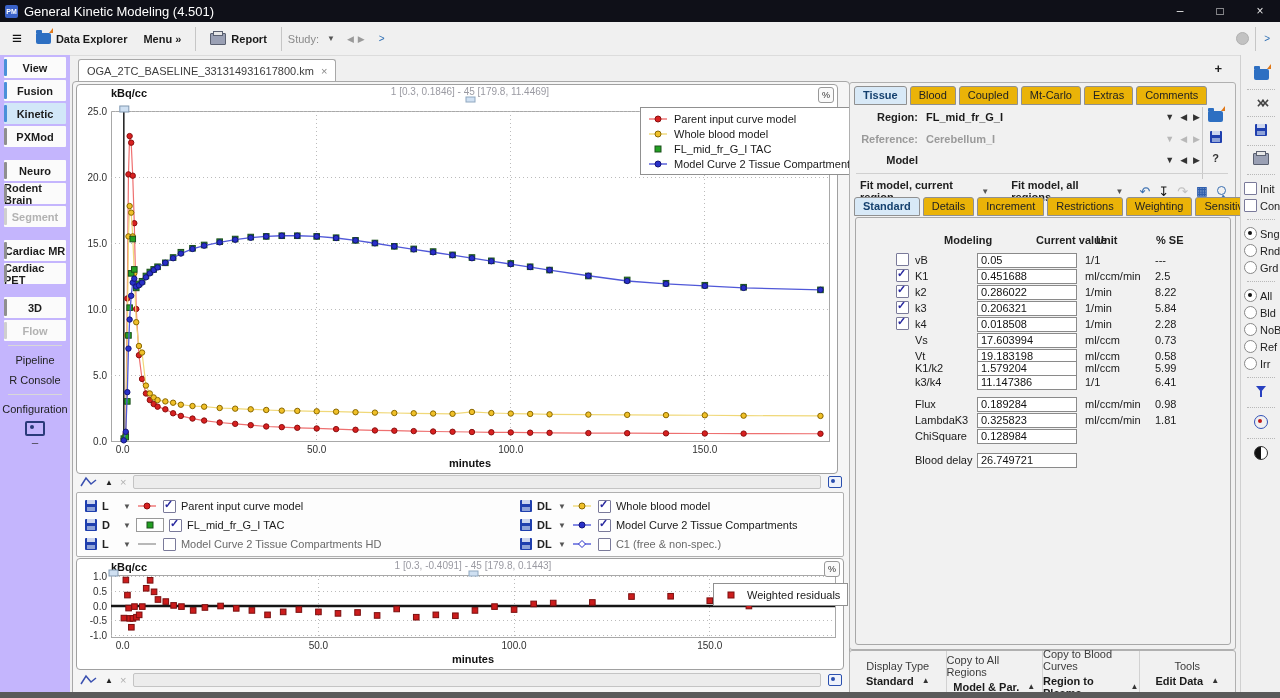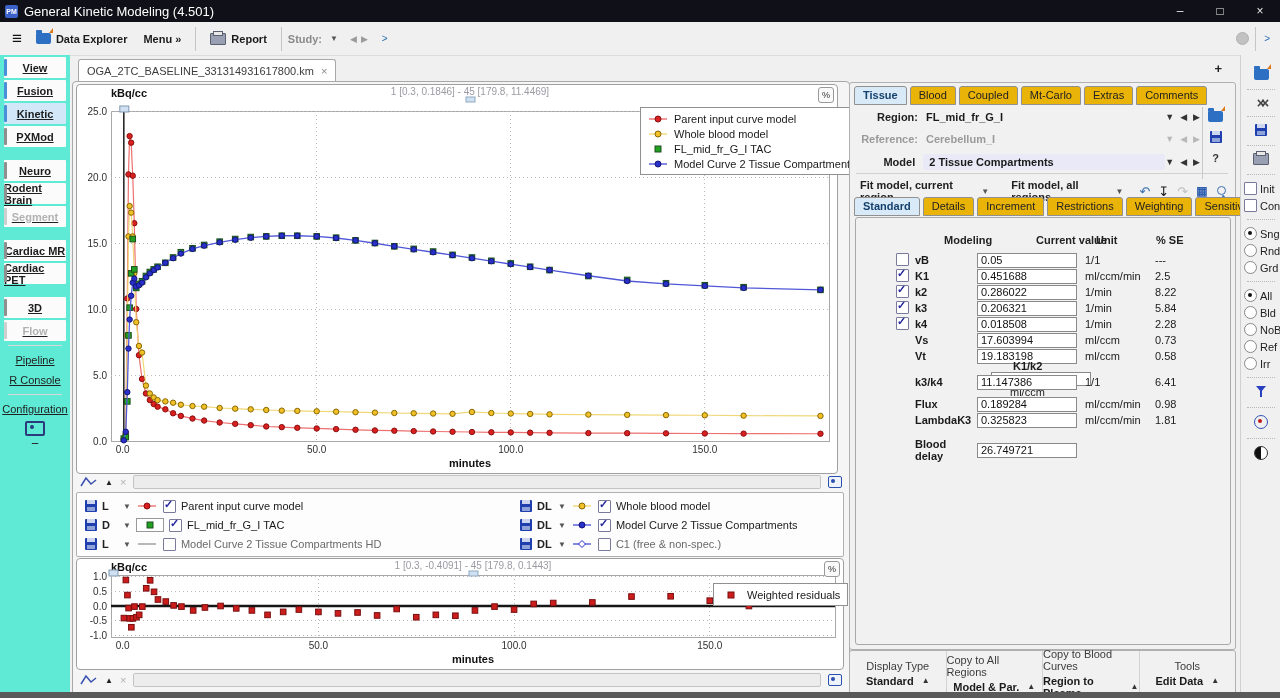--- a/index.html
+++ b/index.html
@@ -14,21 +14,21 @@
   #win-btns{margin-left:auto;display:flex;}
   .win-btn{width:40px;height:22px;display:flex;align-items:center;justify-content:center;color:#e8e8e8;font-size:12px;cursor:default;}
 
   
   #toolbar{left:0;top:22px;width:1280px;height:33px;background:#f0f0f0;border-bottom:1px solid #dcdcdc;display:flex;align-items:center;}
   .tb-item{display:flex;align-items:center;gap:5px;font-weight:bold;color:#1a1a1a;padding:0 8px;}
   .vsep{width:1px;height:24px;background:#c6c6c6;margin:0 6px;}
   #hamburger{font-size:17px;font-weight:bold;margin-left:12px;margin-right:6px;color:#111;}
   .nav-arrow{color:#9a9a9a;font-size:9px;padding:0 2px;}
   .nav-arrow.blue{color:#2f6fb4;font-size:10px;}
-  .gray-label{color:#8a8a8a;font-weight:bold;}
+  .gray-label{color:#8a8a8a;font-weight:normal;}
   .drop-arrow{font-size:8px;color:#555;}
   #tb-right{margin-left:auto;display:flex;align-items:center;margin-right:8px;}
   #record-dot{width:11px;height:11px;border-radius:50%;background:#c2c2c2;border:1px solid #b0b0b0;}
 
   
   .icon-folder{position:relative;width:15px;height:11px;background:#2d6fc2;border-radius:1px 2px 2px 2px;}
   .icon-folder::before{content:"";position:absolute;left:0;top:-3px;width:6px;height:3px;background:#2d6fc2;border-radius:1px 1px 0 0;}
   .icon-folder.open::after{content:"";position:absolute;right:-2px;top:-5px;border-left:4px solid transparent;border-bottom:5px solid #e07818;}
   .icon-printer{position:relative;width:14px;height:10px;background:#9aa0b4;border-radius:1px;border:1px solid #5a6070;}
   .icon-printer::before{content:"";position:absolute;left:2px;top:-3px;width:8px;height:3px;background:#e8e8e8;border:1px solid #5a6070;}
@@ -40,21 +40,21 @@
   .icon-magnifier::after{content:"";position:absolute;right:0;bottom:0;width:4px;height:1.5px;background:#3a6fb0;transform:rotate(45deg);}
   .icon-funnel{position:relative;width:13px;height:13px;}
   .icon-funnel::before{content:"";position:absolute;left:1px;top:1px;border-left:5px solid transparent;border-right:5px solid transparent;border-top:6px solid #2840c0;}
   .icon-funnel::after{content:"";position:absolute;left:5px;top:6px;width:2px;height:6px;background:#2840c0;}
   .icon-target{position:relative;width:12px;height:12px;border:1.5px solid #3050b8;border-radius:50%;}
   .icon-target::after{content:"";position:absolute;left:3px;top:3px;width:4px;height:4px;border-radius:50%;background:#c01818;}
   .icon-contrast{width:12px;height:12px;border:1px solid #333;border-radius:50%;background:linear-gradient(90deg,#111 50%,#fff 50%);}
   .icon-calc{color:#2f5fae;font-size:12px;line-height:10px;}
 
   
-  #sidebar{left:0;top:55px;width:70px;height:643px;background:#5eead4;text-decoration:underline;}
+  #sidebar{left:0;top:55px;width:70px;height:643px;background:#c4b5fd;}
   .side-btn{position:relative;width:62px;height:21px;margin:2px 4px;background:#fbfbfb;display:flex;align-items:center;justify-content:center;font-weight:bold;font-size:11px;color:#1c1c1c;border-radius:1px;}
   .side-btn .bar{position:absolute;left:0;top:2px;bottom:2px;width:3px;border-radius:1px;}
   .side-btn.acc-blue .bar{background:#4a90d9;}
   .side-btn.acc-gray .bar{background:#8f8f8f;}
   .side-btn.disabled{color:#b2b2b2;}
   .side-btn.disabled .bar{background:#cfcfcf;}
   .side-btn.selected{background:#d2e7f8;}
   .side-plain{width:70px;text-align:center;padding:4px 0;color:#222;}
   .side-gap{height:9px;}
   .side-hr{height:1px;background:#d8d8d8;margin:4px 8px;}
@@ -109,21 +109,21 @@
   .arrow-cluster{display:flex;align-items:center;gap:6px;margin-left:auto;}
   .arrow-cluster span{font-size:9px;color:#333;}
   .arrow-cluster.gray span{color:#b8b8b8;}
   #rp-vline{position:absolute;left:352px;top:24px;width:1px;height:72px;background:#c8c8c8;}
   .rp-sideicons{position:absolute;left:358px;display:flex;flex-direction:column;align-items:center;gap:9px;}
   #fit-row{position:absolute;left:10px;top:96px;width:366px;display:flex;align-items:center;gap:8px;font-weight:bold;}
   #params-panel{position:absolute;left:5px;top:134px;width:374px;height:426px;background:#f1f1f1;border:1px solid #a8a8a8;border-radius:3px;}
   .ptable-header{position:absolute;font-weight:bold;color:#222;}
   .prow{position:absolute;left:0;width:370px;height:16px;display:flex;align-items:center;}
   .prow .pcb{margin-left:40px;width:13px;}
-  .prow .pname{margin-left:6px;width:62px;color:#1a1a1a;font-weight:bold;}
+  .prow .pname{margin-left:6px;width:62px;color:#1a1a1a;}
   .pbox{width:92px;height:13px;border:1px solid #8a8a8a;background:#fff;font-family:"Liberation Sans",sans-serif;font-size:11px;padding:0 3px;color:#111;}
   .punit{margin-left:8px;width:70px;}
   .pse{width:34px;}
 
   
   #right-bottom{left:849px;top:650px;width:385px;height:44px;background:#f1f1f1;border:1px solid #b0b0b0;border-radius:3px;display:flex;}
   .rb-group{flex:1;display:flex;flex-direction:column;align-items:center;justify-content:center;gap:3px;border-right:1px solid #d2d2d2;}
   .rb-group:last-child{border-right:none;}
   .rb-title{color:#3c3c3c;}
   .rb-value{font-weight:bold;color:#1a1a1a;display:flex;align-items:center;gap:8px;}
@@ -694,21 +694,20 @@
       <span class="rp-label gray">Reference:</span>
       <span class="rp-value gray">Cerebellum_I</span>
       <span class="arrow-cluster gray">
         <span>▼</span>
         <span>◀</span>
         <span>▶</span>
       </span>
     </div>
     <div class="rp-row" style="left:10px;top:71px;width:340px;">
       <span class="rp-label">Model</span>
-      <span class="rp-value model">2 Tissue Compartments</span>
       <span class="arrow-cluster">
         <span>▼</span>
         <span>◀</span>
         <span>▶</span>
       </span>
     </div>
     <div id="rp-vline"></div>
     <div class="rp-sideicons" style="top:28px;">
       <span class="icon-folder open"></span>
       <span class="icon-disk"></span>
@@ -783,21 +782,21 @@
           <span class="punit">ml/ccm</span>
           <span class="pse">0.73</span>
         </div>
         <div class="prow" style="top: 130px;">
           <span class="pcb"></span>
           <span class="pname">Vt</span>
           <input class="pbox" value="19.183198" style="">
           <span class="punit">ml/ccm</span>
           <span class="pse">0.58</span>
         </div>
-        <div class="prow" style="top: 142px; flex-direction: column;">
+        <div class="prow" style="top: 142px;">
           <span class="pcb"></span>
           <span class="pname">K1/k2</span>
           <input class="pbox" value="1.579204" style="">
           <span class="punit">ml/ccm</span>
           <span class="pse">5.99</span>
         </div>
         <div class="prow" style="top: 156px;">
           <span class="pcb"></span>
           <span class="pname">k3/k4</span>
           <input class="pbox" value="11.147386" style="">
@@ -811,21 +810,28 @@
           <span class="punit">ml/ccm/min</span>
           <span class="pse">0.98</span>
         </div>
         <div class="prow" style="top: 194px;">
           <span class="pcb"></span>
           <span class="pname">LambdaK3</span>
           <input class="pbox" value="0.325823" style="">
           <span class="punit">ml/ccm/min</span>
           <span class="pse">1.81</span>
         </div>
-        <div class="prow" style="top: 224px;">
+        <div class="prow" style="top: 210px;">
+          <span class="pcb"></span>
+          <span class="pname">ChiSquare</span>
+          <input class="pbox" value="0.128984" style="">
+          <span class="punit"></span>
+          <span class="pse"></span>
+        </div>
+        <div class="prow" style="top: 234px;">
           <span class="pcb"></span>
           <span class="pname">Blood delay</span>
           <input class="pbox" value="26.749721" style="">
           <span class="punit"></span>
           <span class="pse"></span>
         </div>
       </div>
   </div>
 
   <div class="abs" id="right-bottom">

